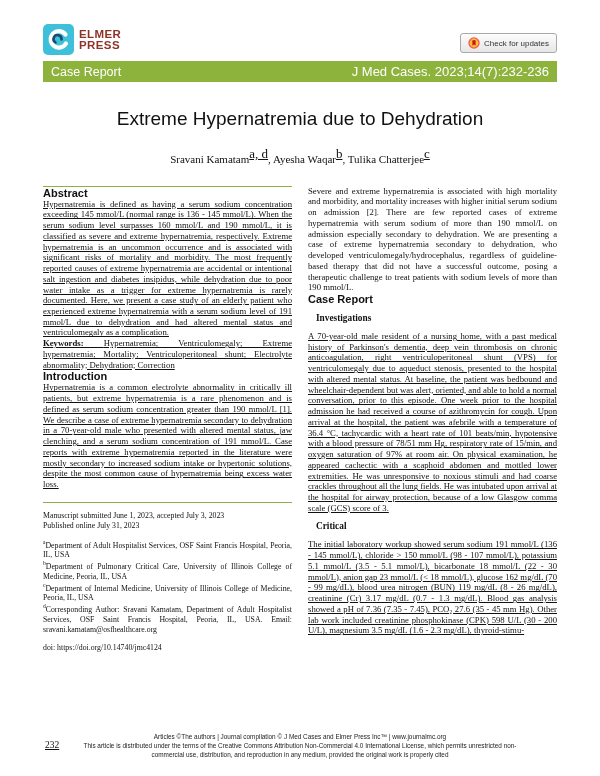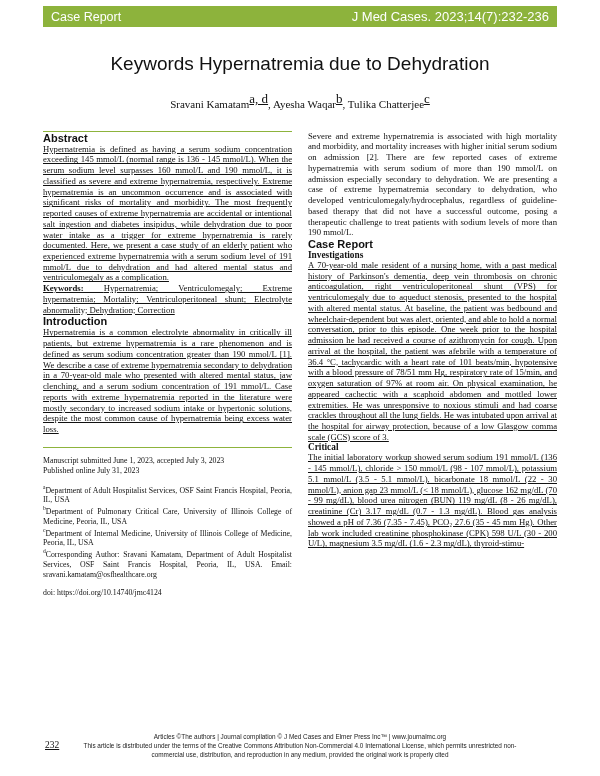--- a/index.html
+++ b/index.html
@@ -27,21 +27,21 @@
   .banner .cite { font-size:13px; }
   
   h1.title { text-align:center; font-family:"Liberation Sans",sans-serif; font-weight:normal; font-size:19px; margin:26px 20px 0; }
   .authors { text-align:center; font-size:11px; margin-top:16px; }
   .authors sup { font-size:13px;text-decoration:underline; }
   
   .columns { display:flex; gap:16px; padding:0 43px; margin-top:21px; }
   .col { width:249px; }
   .rule { border-top:1.5px solid #8DB33C; }
   h2.sect { font-family:"Liberation Sans",sans-serif; font-size:11px; margin:0; }
-  h3.subsect { font-size:9.3px; margin:0; }
+  h3.subsect { font-size:9.3px; margin:8px; }
   p.body { font-size:8.7px; line-height:1.235; text-align:justify; margin:0; }
   .mt-head { margin-top:11px; }
   .mt-body { margin-top:12px;text-decoration:underline; }
   .mt-sect { margin-top:20px; }
   
   .footnote { font-size:7.8px; line-height:1.28; margin-top:8px; text-align:justify;font-family:Liberation Serif, serif; }
   .footnote p { margin:0; }
   .footnote sup { font-size:5.5px; }
   .fn-gap { margin-top:8px !important; }
   .fn-rule { margin-top:12px; }
@@ -49,27 +49,48 @@
   .footer { position:absolute; left:0; right:0; top:733px; }
   .pageno { position:absolute; left:45px; top:7px; font-size:9.5px;text-decoration:underline; }
   .license { width:450px; margin:0 auto; text-align:center; font-family:"Liberation Sans",sans-serif; font-size:6.4px; line-height:1.4; color:#222; }
   .license p { margin:0; }
 </style>
 </head>
 <body>
 
 <div class="page">
 
+  <div class="header">
+    <div class="logo">
+      <svg width="31" height="31" viewBox="0 0 31 31">
+        <rect x="0" y="0" width="31" height="31" rx="5" fill="#3EC0DB"></rect>
+        <path d="M 22.5 10.5 A 8.2 8.2 0 1 0 23 19.5" stroke="#ffffff" stroke-width="4.2" fill="none" stroke-linecap="round"></path>
+        <path d="M 18.5 15.5 A 4 4 0 1 0 12.5 18.5" stroke="#1a4b6e" stroke-width="2.6" fill="none" stroke-linecap="round"></path>
+      </svg>
+      <div class="logo-text">
+        <span>ELMER</span>
+        <span>PRESS</span>
+      </div>
+    </div>
+    <button class="check-updates">
+      <svg width="12" height="12" viewBox="0 0 12 12">
+        <circle cx="6" cy="6" r="5.7" fill="#ef5b57"></circle>
+        <circle cx="6" cy="6" r="4.4" fill="#fcbf2d"></circle>
+        <path d="M 4.4 3.2 h 3.2 v 5.6 l -1.6 -1.3 l -1.6 1.3 z" fill="#c8102e"></path>
+      </svg>
+      <span>Check for updates</span>
+    </button>
+  </div>
 
   <div class="banner">
     <span class="type">Case Report</span>
     <span class="cite">J Med Cases. 2023;14(7):232-236</span>
   </div>
 
-  <h1 class="title">Keywords Hypernatremia due to Dehydration</h1>
+  <h1 class="title">Extreme Hypernatremia due to Dehydration</h1>
   <div class="authors">
     <span>Sravani Kamatam</span><sup>a, d</sup><span>, </span><span>Ayesha Waqar</span><sup>b</sup><span>, </span><span>Tulika Chatterjee</span><sup>c</sup>
   </div>
 
   <div class="columns">
 
     <div class="col">
       <div class="rule"></div>
       <h2 class="sect mt-head">Abstract</h2>
       <p class="body mt-body">Hypernatremia is defined as having a serum sodium concentration exceeding 145 mmol/L (normal range is 136 - 145 mmol/L). When the serum sodium level surpasses 160 mmol/L and 190 mmol/L, it is classified as severe and extreme hypernatremia, respectively. Extreme hypernatremia is an uncommon occurrence and is associated with significant risks of mortality and morbidity. The most frequently reported causes of extreme hypernatremia are accidental or intentional salt ingestion and diabetes insipidus, while dehydration due to poor water intake as a trigger for extreme hypernatremia is rarely documented. Here, we present a case study of an elderly patient who experienced extreme hypernatremia with a serum sodium level of 191 mmol/L due to dehydration and had altered mental status and ventriculomegaly as a complication.</p>

